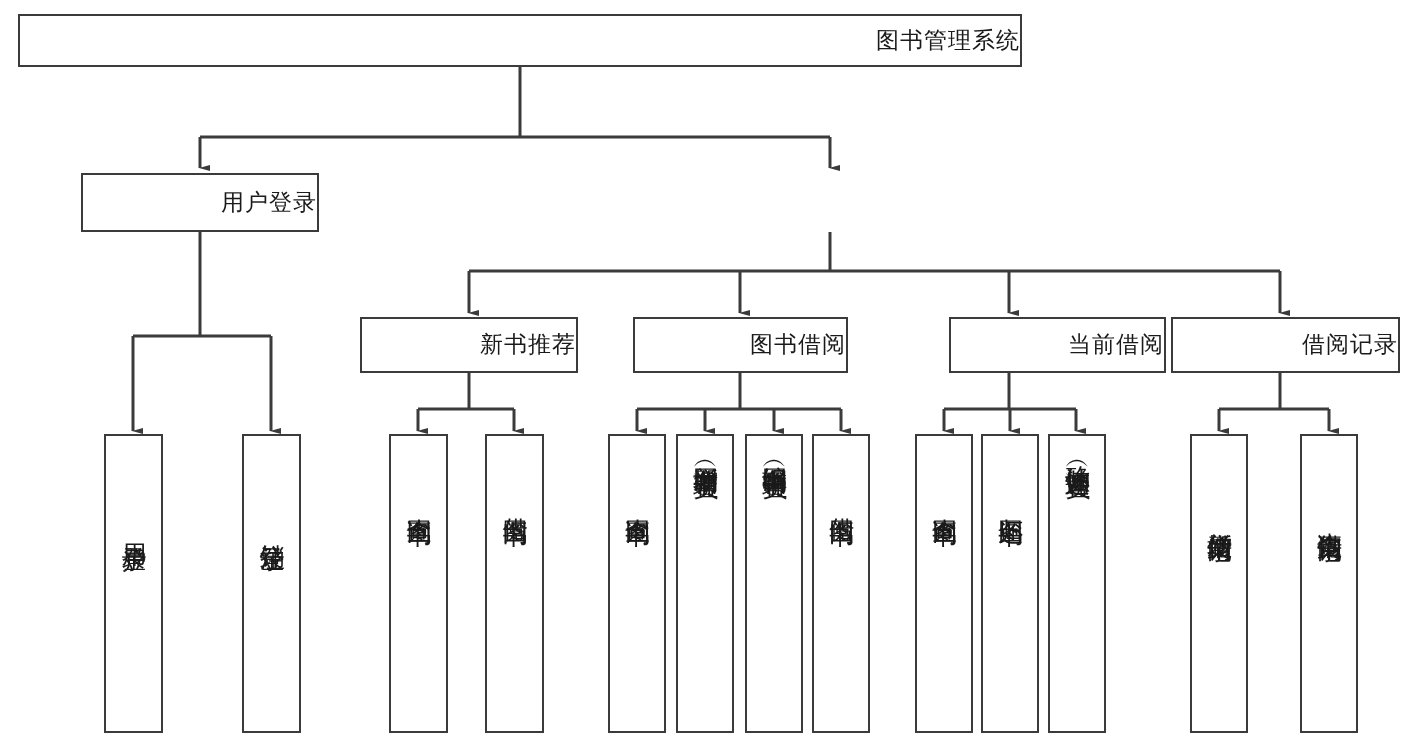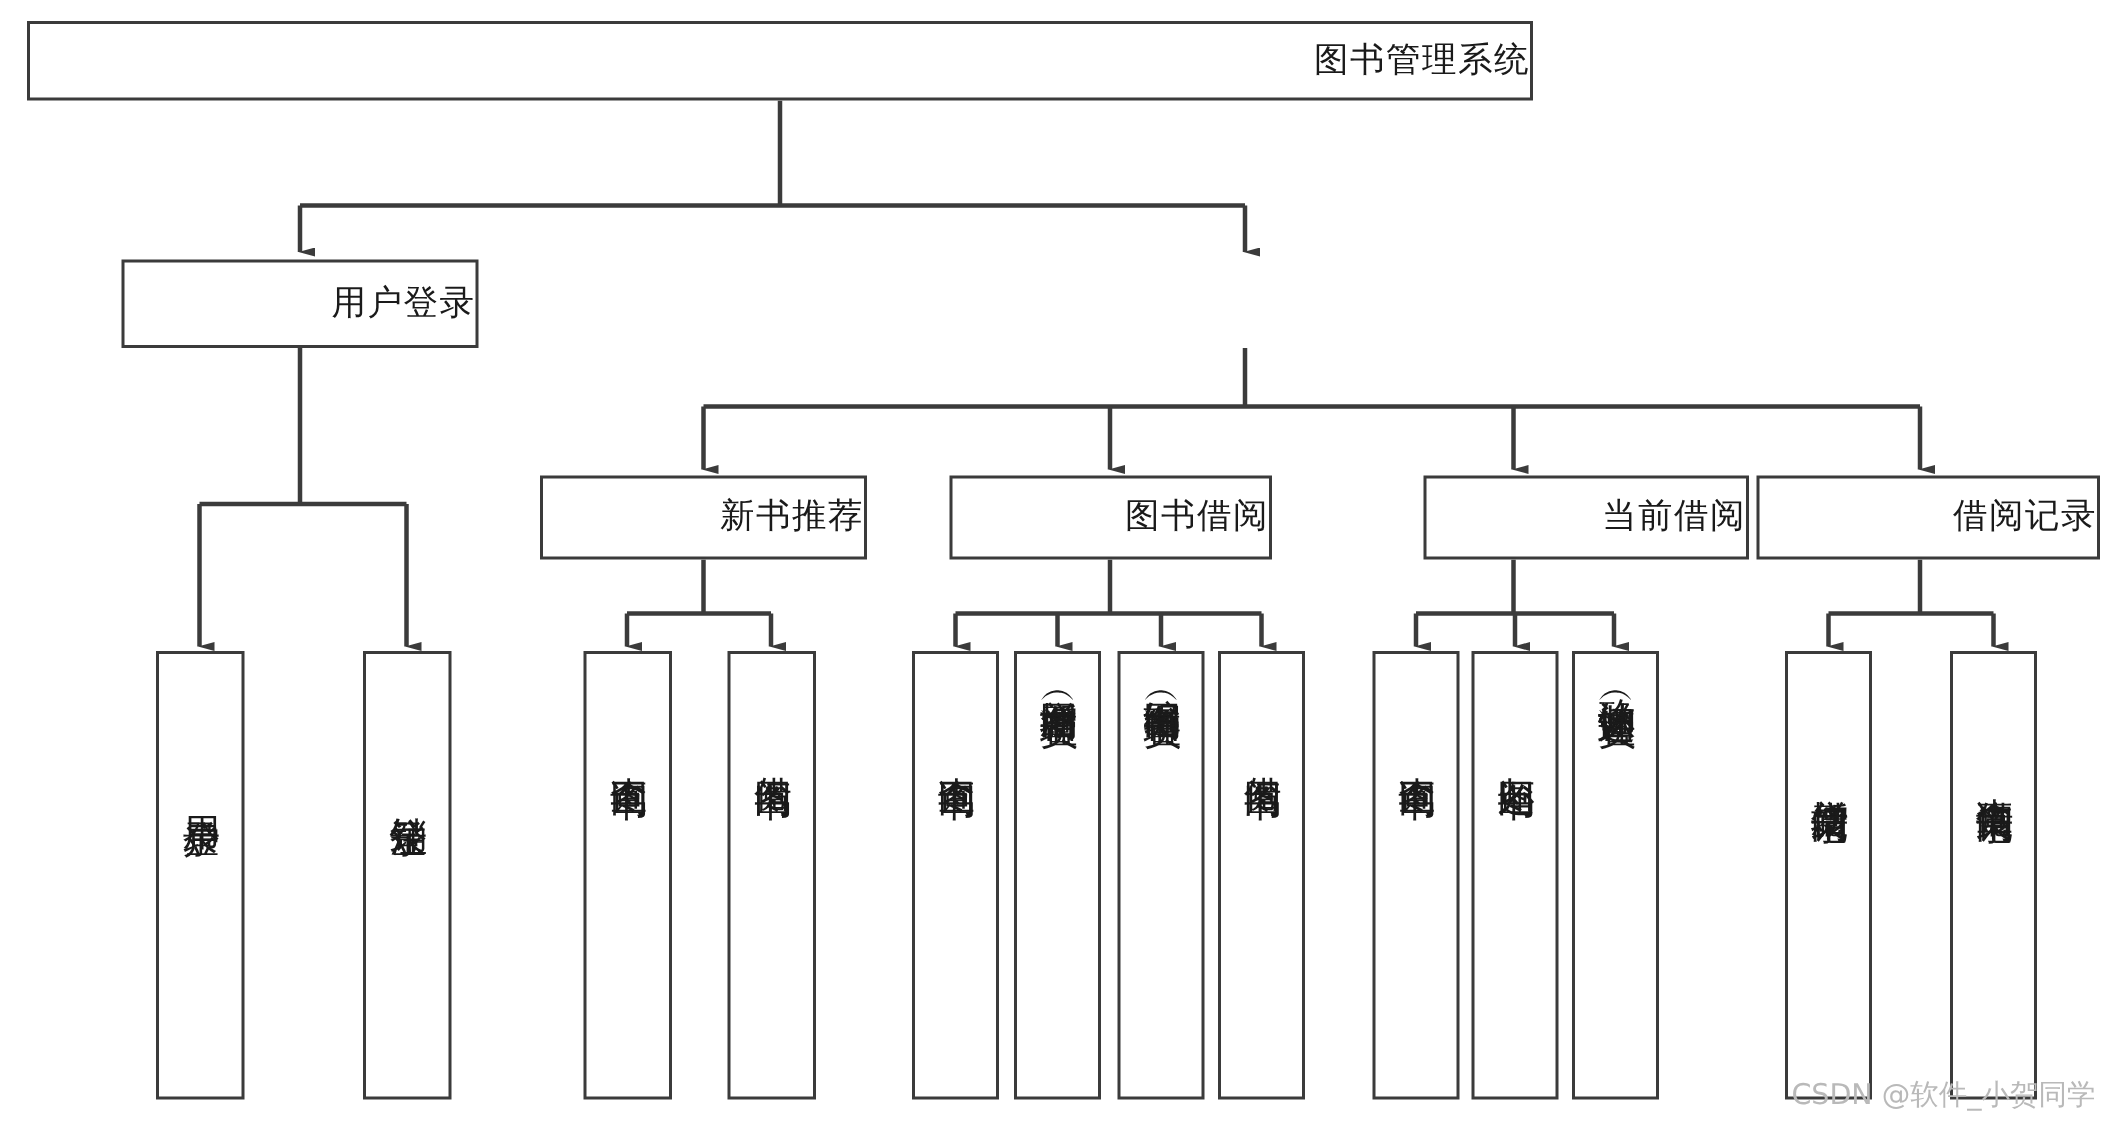--- a/index.html
+++ b/index.html
@@ -185,15 +185,14 @@
     <span class="vtext">确认归还（管理员）</span>
   </div>
 
   <div class="node vert pad-mid" style="left:1190px; top:434px; width:58px; height:299px;">
     <span class="vtext">新增借阅记录</span>
   </div>
   <div class="node vert pad-mid" style="left:1300px; top:434px; width:58px; height:299px;">
     <span class="vtext">查询借阅记录</span>
   </div>
 
-  <div class="watermark">CSDN @软件_小贺同学</div>
 
 </div>
 
 </body></html>

